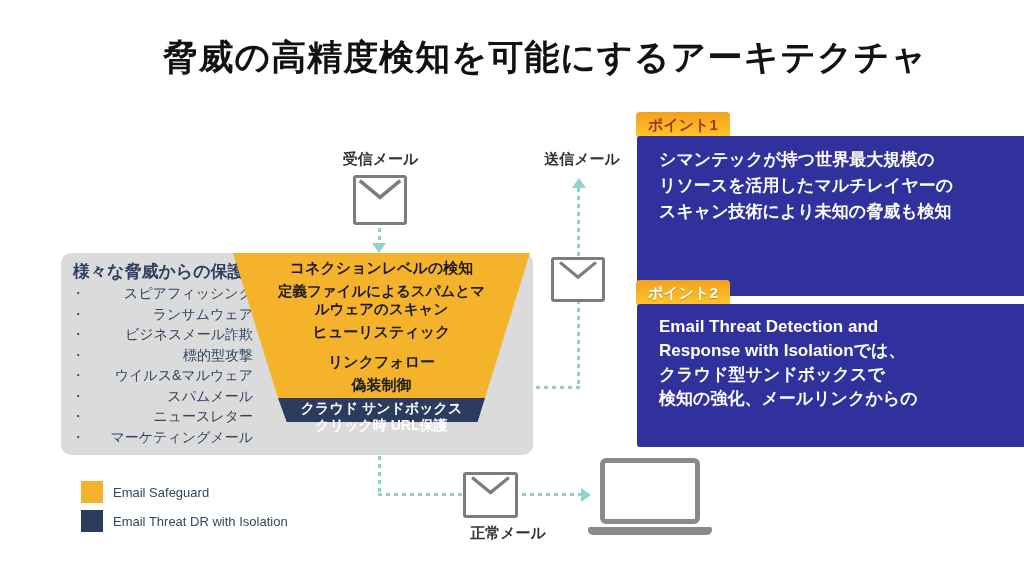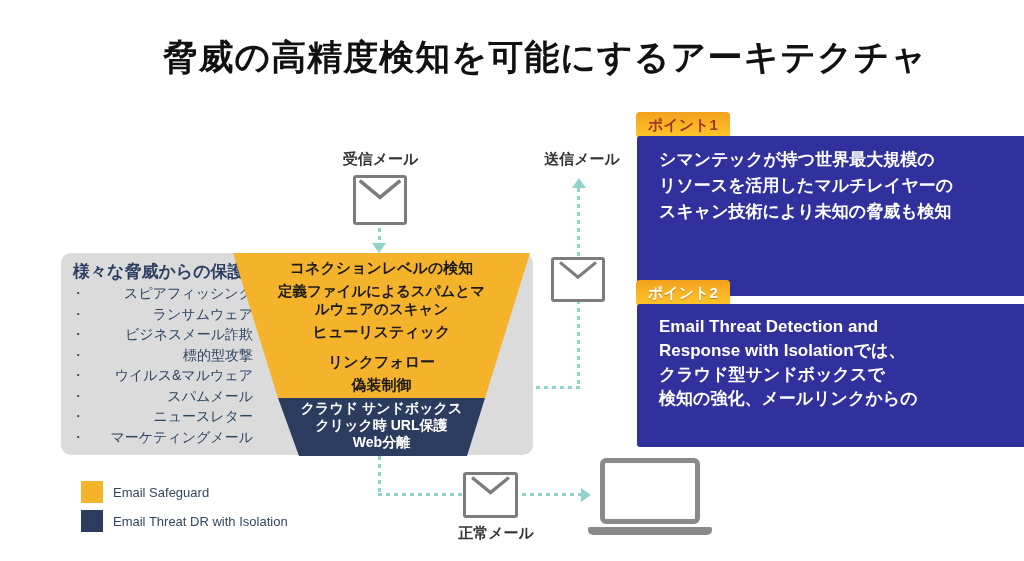--- a/index.html
+++ b/index.html
@@ -33,21 +33,21 @@
   
   .gray-box{left:28px; top:253px; width:472px; height:202px; background:#dbdbdb; border-radius:10px;}
   .prot-title{left:40px; top:260px; font-size:17px; font-weight:bold; color:#2e4062;}
   .prot-list{left:40px; top:283px; width:180px; margin:0; padding:0; list-style:none;}
   .prot-list li{
     font-size:14px; color:#2f4562; line-height:20.5px; padding-left:14px; position:relative;text-align:right;
   }
   .prot-list li::before{content:"・"; position:absolute; left:-2px; color:#2f4562;}
 
   
-  .funnel{left:200px; top:253px; width:297px; height:203px;}
+  .funnel{left:200px; top:253px; width:297px; height:169px;}
   .funnel-yellow{position:absolute; inset:0;
     clip-path:polygon(0px 0px,297px 0px,252px 145px,45px 145px);
     background:#f5b32b;}
   .funnel-navy{position:absolute; inset:0;
     clip-path:polygon(45px 145px,252px 145px,234px 203px,66px 203px);
     background:#2b3c5e;}
   .f-row{position:absolute; left:20px; right:20px; text-align:center; font-weight:bold; color:#1b1b1b; font-size:15px;}
   .f-row.small{font-size:14.5px; line-height:18px;}
   .f-row.white{color:#ffffff; font-size:14px;}
 
@@ -117,32 +117,31 @@
   <div class="abs funnel">
     <div class="funnel-yellow"></div>
     <div class="funnel-navy"></div>
     <div class="f-row" style="top:6px;">コネクションレベルの検知</div>
     <div class="f-row small" style="top:29px; left:40px; right:40px;">定義ファイルによるスパムとマルウェアのスキャン</div>
     <div class="f-row" style="top:70px;">ヒューリスティック</div>
     <div class="f-row" style="top:100px;">リンクフォロー</div>
     <div class="f-row" style="top:123px;">偽装制御</div>
     <div class="f-row white" style="top:147px;">クラウド サンドボックス</div>
     <div class="f-row white" style="top:164px;">クリック時 URL保護</div>
-    <div class="f-row white" style="top:181px;">Web分離</div>
   </div>
 
   <div class="abs dash-v" style="left:345px; top:456px; height:40px;"></div>
   <div class="abs dash-h" style="left:345px; top:493px; width:205px;"></div>
   <div class="abs arr-right" style="left:548px; top:488px;"></div>
   <div class="abs envelope" style="left:430px; top:472px; width:55px; height:46px;">
     <svg viewBox="0 0 52 30">
       <polyline points="3,3 26,22 49,3" fill="none" stroke="#7c7c7c" stroke-width="4"></polyline>
     </svg>
   </div>
-  <div class="abs mail-label" style="left:404px; top:524px; width:118px;">正常メール</div>
+  <div class="abs mail-label" style="left:416px; top:524px; width:118px;">正常メール</div>
 
   <div class="abs laptop-screen"></div>
   <div class="abs laptop-base"></div>
 
   <div class="abs badge red-text" style="left:603px; top:112px;">ポイント1</div>
   <div class="abs point-box" style="left:604px; top:136px; width:408px; height:160px;">
     <div class="point-text pt1">
       <span>シマンテックが持つ世界最大規模の</span>
       <span>リソースを活用したマルチレイヤーの</span>
       <span>スキャン技術により未知の脅威も検知</span>

